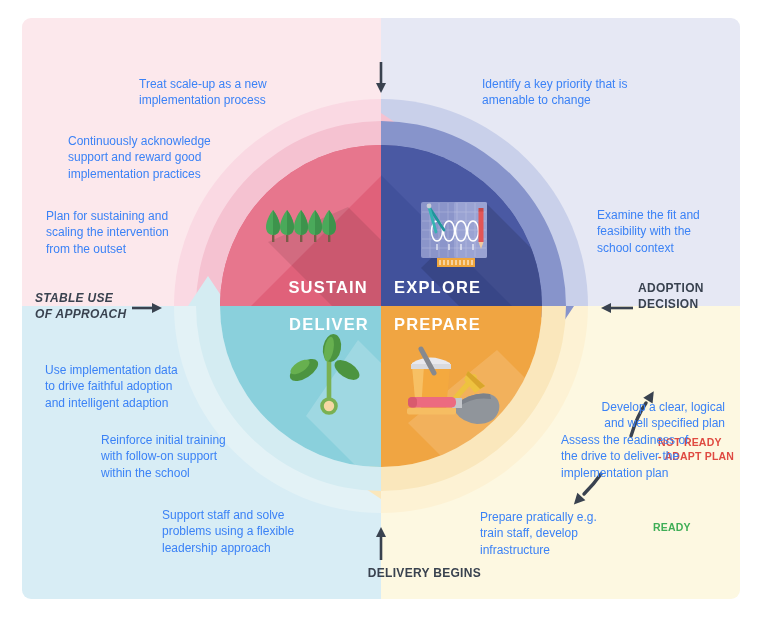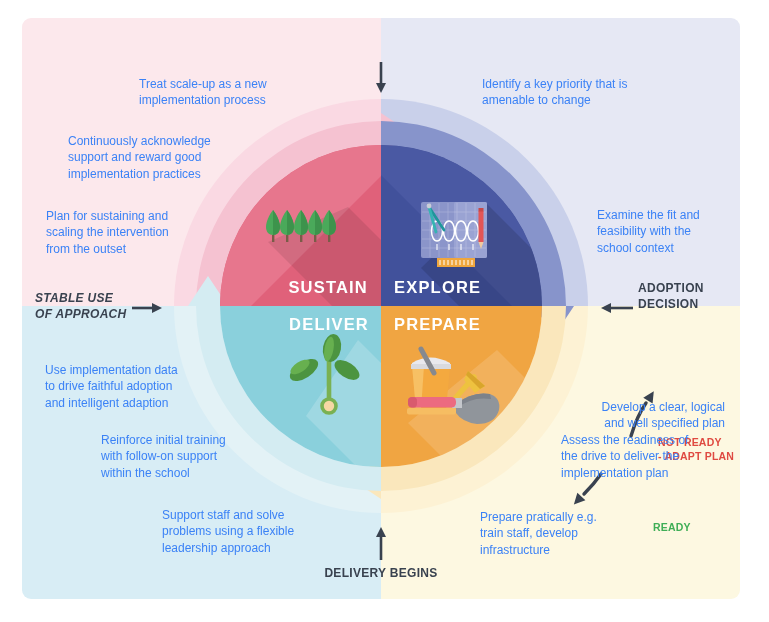--- a/index.html
+++ b/index.html
@@ -224,21 +224,21 @@
         <path d="M601,474 Q594,484 584,494" stroke-width="3.4" stroke-linecap="round"></path>
         <polygon points="0,-9 5.5,2 -5.5,2" transform="translate(580,498) rotate(223)" fill="#39424f" stroke="none"></polygon>
       </g>
     </g>
   </svg>
 
   <div class="head" style="left:35px;top:291px;font-style:italic;">STABLE USE
 OF APPROACH</div>
   <div class="head" style="left:638px;top:281px;">ADOPTION
 DECISION</div>
-  <div class="head center" style="left:281px;top:566px;width:200px;">DELIVERY BEGINS</div>
+  <div class="head center" style="left:281px;top:566px;width:200px;text-align:right;">DELIVERY BEGINS</div>
 
   <div class="note" style="left:139px;top:76px;">Treat scale-up as a new
 implementation process</div>
   <div class="note" style="left:68px;top:133px;">Continuously acknowledge
 support and reward good
 implementation practices</div>
   <div class="note" style="left:46px;top:208px;">Plan for sustaining and
 scaling the intervention
 from the outset</div>
 

